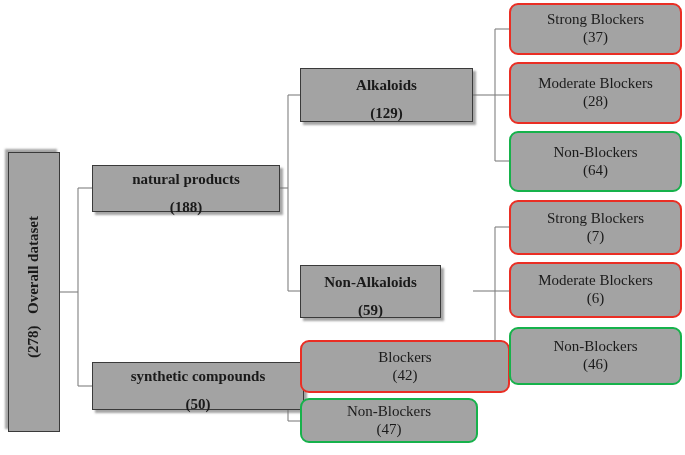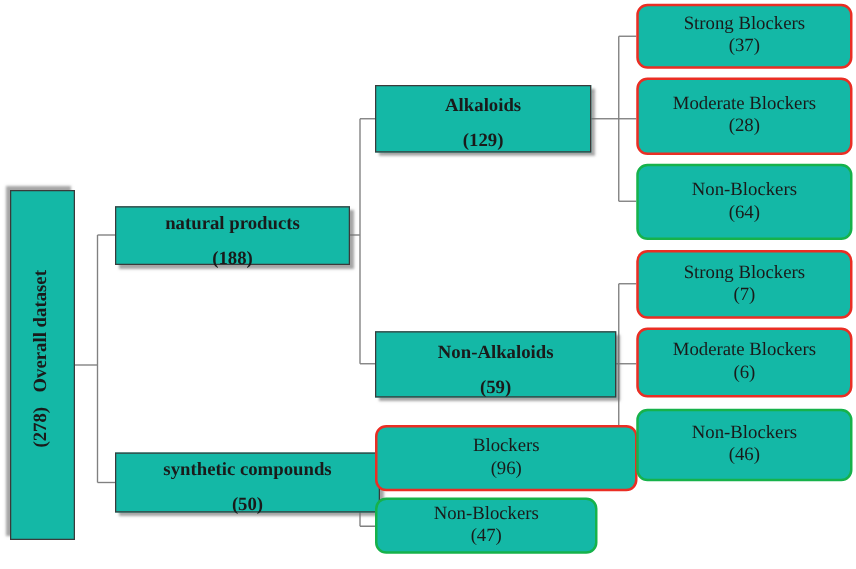--- a/index.html
+++ b/index.html
@@ -28,21 +28,21 @@
   #connectors line, #connectors path {
     stroke: #808080;
     stroke-width: 1.1;
     fill: none;
   }
 
   
   .node {
     position: absolute;
     box-sizing: border-box;
-    background: #14b8a6;
+    background: #a3a3a3;
     display: flex;
     flex-direction: column;
     align-items: center;
     justify-content: center;
     text-align: center;
     line-height: 1.18;
     color: #1a1a1a;
   }
 
   
@@ -143,28 +143,28 @@
   <div class="node square bold" style="left:92px; top:362px; width:212px; height:48px;text-align:right;">
     <span class="title">synthetic compounds</span>
     <span class="count">(50)</span>
   </div>
 
   <div class="node square bold" style="left:300px; top:68px; width:173px; height:54px;">
     <span class="title">Alkaloids</span>
     <span class="count">(129)</span>
   </div>
 
-  <div class="node square bold" style="left:300px; top:265px; width:193px; height:53px;">
+  <div class="node square bold" style="left:300px; top:265px; width:141px; height:53px;">
     <span class="title">Non-Alkaloids</span>
     <span class="count">(59)</span>
   </div>
 
   <div class="node rounded red" style="left:300px; top:340px; width:210px; height:53px;">
     <span class="title">Blockers</span>
-    <span class="count">(96)</span>
+    <span class="count">(42)</span>
   </div>
 
   <div class="node rounded green" style="left:300px; top:398px; width:178px; height:45px;">
     <span class="title">Non-Blockers</span>
     <span class="count">(47)</span>
   </div>
 
   <div class="node rounded red" style="left:509px; top:3px; width:173px; height:52px;">
     <span class="title">Strong Blockers</span>
     <span class="count">(37)</span>

